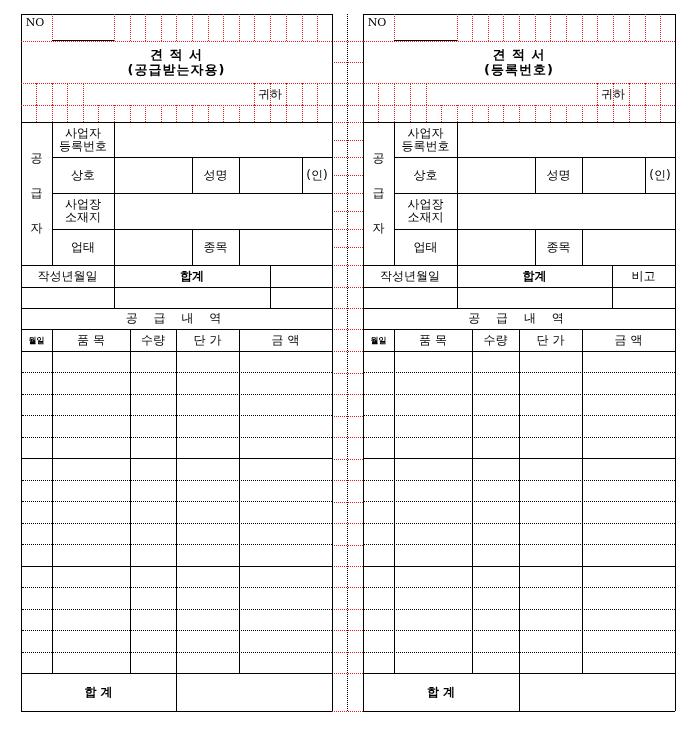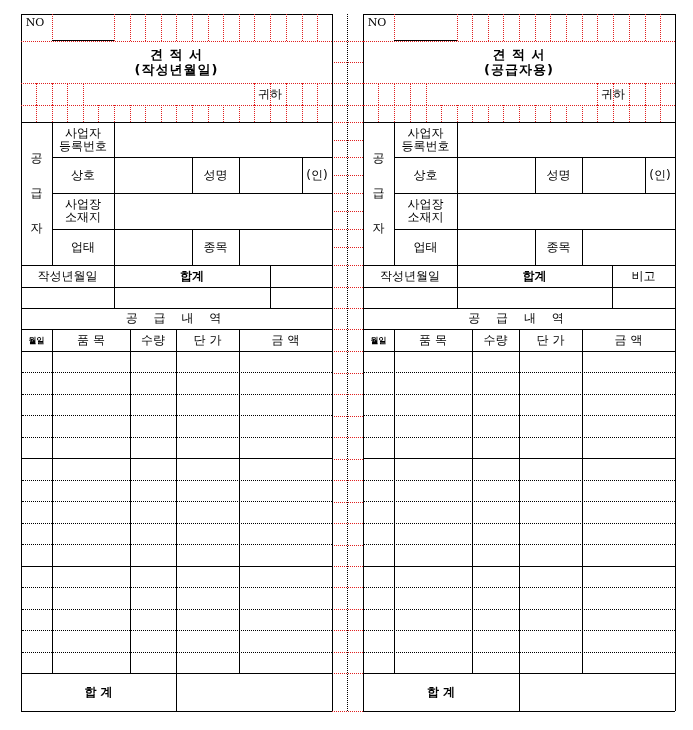--- a/index.html
+++ b/index.html
@@ -108,21 +108,21 @@
     <div class="rdv" style="left: 270px; top: 105px; height: 17px;"></div>
     <div class="rdv" style="left: 286px; top: 105px; height: 17px;"></div>
     <div class="rdv" style="left: 302px; top: 105px; height: 17px;"></div>
     <div class="rdv" style="left: 317px; top: 105px; height: 17px;"></div>
     <div class="cell no" style="left: 23px; top: 14px; width: 24px; height: 16px;">NO</div>
     <div class="cell no" style="left: 23px; top: 28px; width: 8px; height: 12px;"></div>
     <div class="hl" style="left: 52px; top: 40px; width: 62px;"></div>
     <div class="cell" style="left: 52px; top: 15px; width: 62px; height: 25px;"></div>
     <div class="cell title vert" style="left: 21px; top: 45px; width: 311px; height: 34px;">
       <span style="margin: 0px;">견 적 서</span>
-      <span style="margin: 0px;">(작성년월일)</span>
+      <span style="margin: 0px;">(공급받는자용)</span>
     </div>
     <div class="cell" style="left: 83px; top: 83px; width: 171px; height: 22px;"></div>
     <div class="cell" style="left: 254px; top: 83px; width: 32px; height: 22px;">귀하</div>
     <div class="hl" style="left: 21px; top: 122px; width: 311px;"></div>
     <div class="hl" style="left: 52px; top: 157px; width: 280px;"></div>
     <div class="hl" style="left: 52px; top: 193px; width: 280px;"></div>
     <div class="hl" style="left: 52px; top: 229px; width: 280px;"></div>
     <div class="vl" style="left: 52px; top: 122px; height: 143px;"></div>
     <div class="vl" style="left: 114px; top: 122px; height: 143px;"></div>
     <div class="vl" style="left: 192px; top: 157px; height: 36px;"></div>
@@ -319,21 +319,21 @@
     <div class="rdv" style="left: 613px; top: 105px; height: 17px;"></div>
     <div class="rdv" style="left: 629px; top: 105px; height: 17px;"></div>
     <div class="rdv" style="left: 645px; top: 105px; height: 17px;"></div>
     <div class="rdv" style="left: 660px; top: 105px; height: 17px;"></div>
     <div class="cell no" style="left: 365px; top: 14px; width: 24px; height: 16px;">NO</div>
     <div class="cell no" style="left: 365px; top: 28px; width: 8px; height: 12px;"></div>
     <div class="hl" style="left: 394px; top: 40px; width: 63px;"></div>
     <div class="cell" style="left: 394px; top: 15px; width: 63px; height: 25px;"></div>
     <div class="cell title vert" style="left: 363px; top: 45px; width: 312px; height: 34px;">
       <span style="margin: 0px;">견 적 서</span>
-      <span style="margin: 0px;">(공급자용)</span>
+      <span style="margin: 0px;">(등록번호)</span>
     </div>
     <div class="cell" style="left: 426px; top: 83px; width: 171px; height: 22px;"></div>
     <div class="cell" style="left: 597px; top: 83px; width: 32px; height: 22px;">귀하</div>
     <div class="hl" style="left: 363px; top: 122px; width: 312px;"></div>
     <div class="hl" style="left: 394px; top: 157px; width: 281px;"></div>
     <div class="hl" style="left: 394px; top: 193px; width: 281px;"></div>
     <div class="hl" style="left: 394px; top: 229px; width: 281px;"></div>
     <div class="vl" style="left: 394px; top: 122px; height: 143px;"></div>
     <div class="vl" style="left: 457px; top: 122px; height: 143px;"></div>
     <div class="vl" style="left: 535px; top: 157px; height: 36px;"></div>

